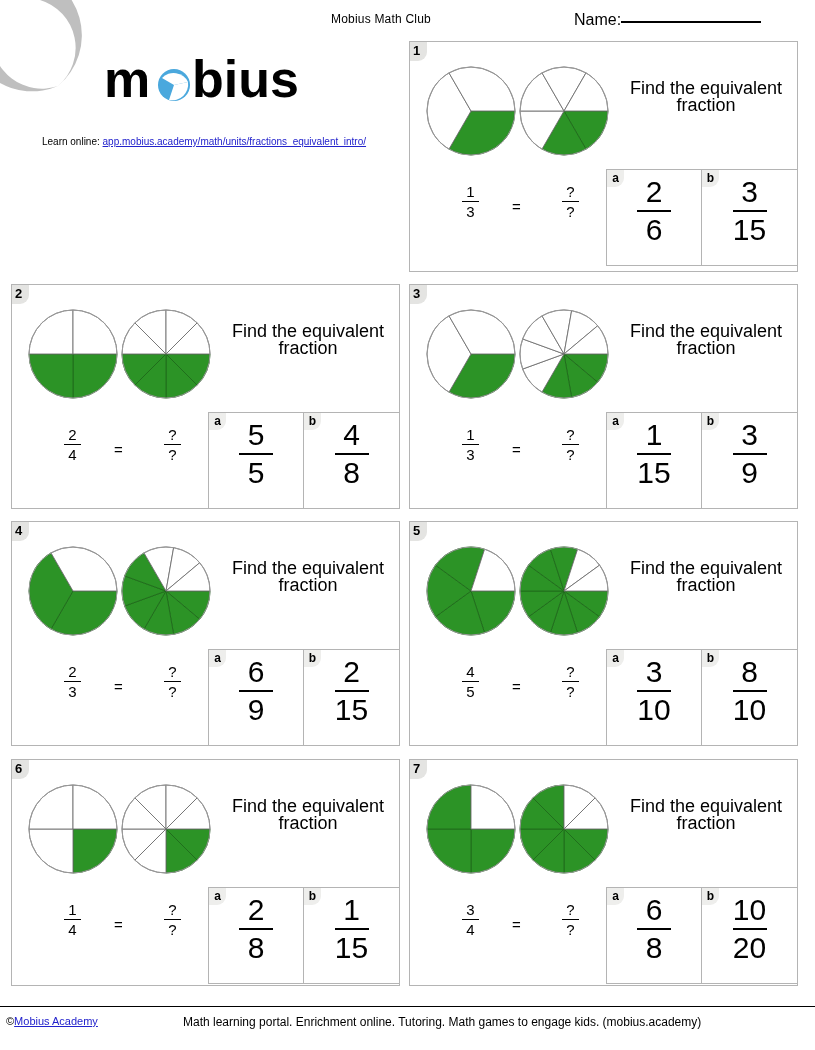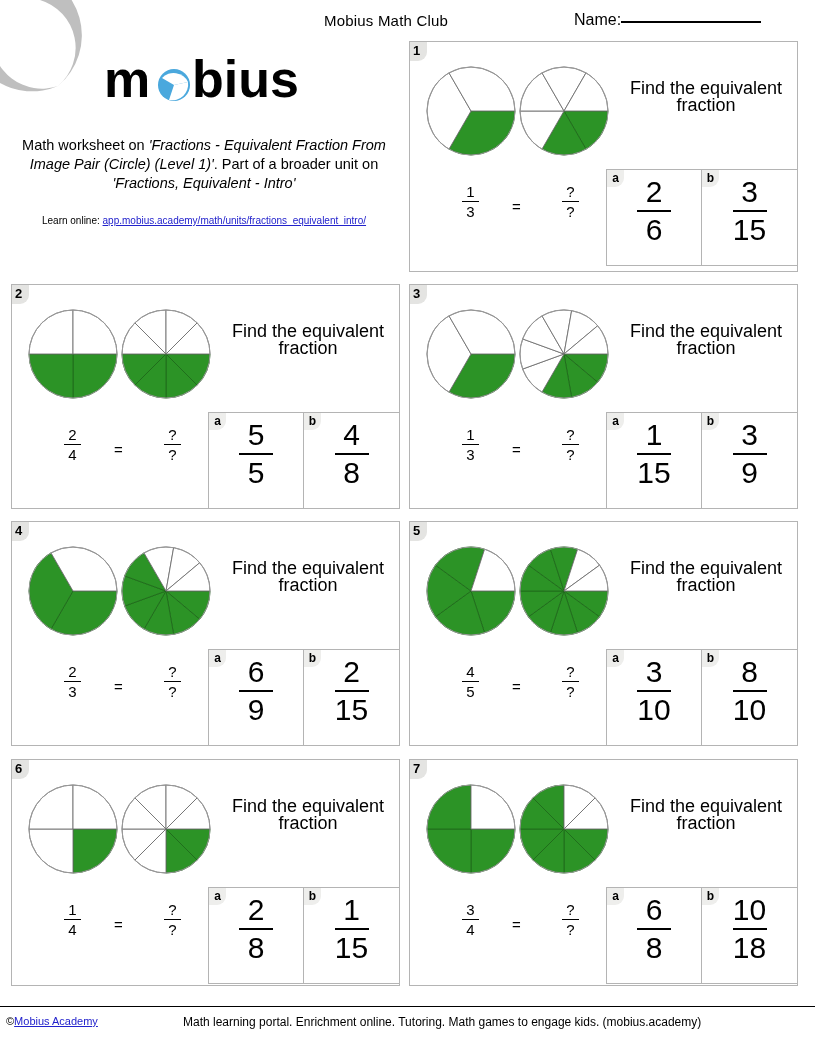--- a/index.html
+++ b/index.html
@@ -29,23 +29,23 @@
   
   .header {
     position: absolute;
     left: 0;
     top: 0;
     width: 815px;
     height: 34px;
   }
   .club-title {
     position: absolute;
-    left: 324px;
+    left: 331px;
     top: 12px;
-    font-size: 15px;
+    font-size: 12px;
     letter-spacing: .2px;
     white-space: nowrap;
   }
   .name-wrap {
     position: absolute;
     left: 562px;
     top: 11px;
     font-size: 16px;
     white-space: nowrap;
   }
@@ -282,23 +282,20 @@
   <div class="wordmark">
     <svg width="200" height="60" viewBox="0 0 200 60">
       <text x="0" y="45" font-family="Liberation Sans, sans-serif" font-size="52" font-weight="bold" fill="#000">m</text>
       <circle cx="70" cy="33" r="16" fill="#4aa8dd"></circle>
       <path d="M58 26 A16 16 0 0 1 84 30 L70 33 Z" fill="#ffffff"></path>
       <path d="M84 30 A16 16 0 0 1 65 48 L70 33 Z" fill="#ffffff"></path>
       <text x="88" y="45" font-family="Liberation Sans, sans-serif" font-size="52" font-weight="bold" fill="#000">bius</text>
     </svg>
   </div>
 
-  <div class="blurb">
-    <span>Math worksheet on </span><span class="em">'Fractions - Equivalent Fraction From Image Pair (Circle) (Level 1)'</span><span>. Part of a broader unit on </span><span class="em">'Fractions, Equivalent - Intro'</span>
-  </div>
 
   <div class="learn">
     <span>Learn online:</span>
     <a href="#">app.mobius.academy/math/units/fractions_equivalent_intro/</a>
   </div>
 </div>
 
 <div class="grid">
 
   <div class="card p1">
@@ -665,21 +662,21 @@
             <span class="num">6</span>
             <span class="bar"></span>
             <span class="den">8</span>
           </div>
         </div>
         <div class="ans">
           <div class="badge-ab">b</div>
           <div class="ans-frac">
             <span class="num">10</span>
             <span class="bar"></span>
-            <span class="den">18</span>
+            <span class="den">20</span>
           </div>
         </div>
       </div>
     </div>
   </div>
 
 </div>
 
 <div class="footer">
   <div class="foot-copy">

